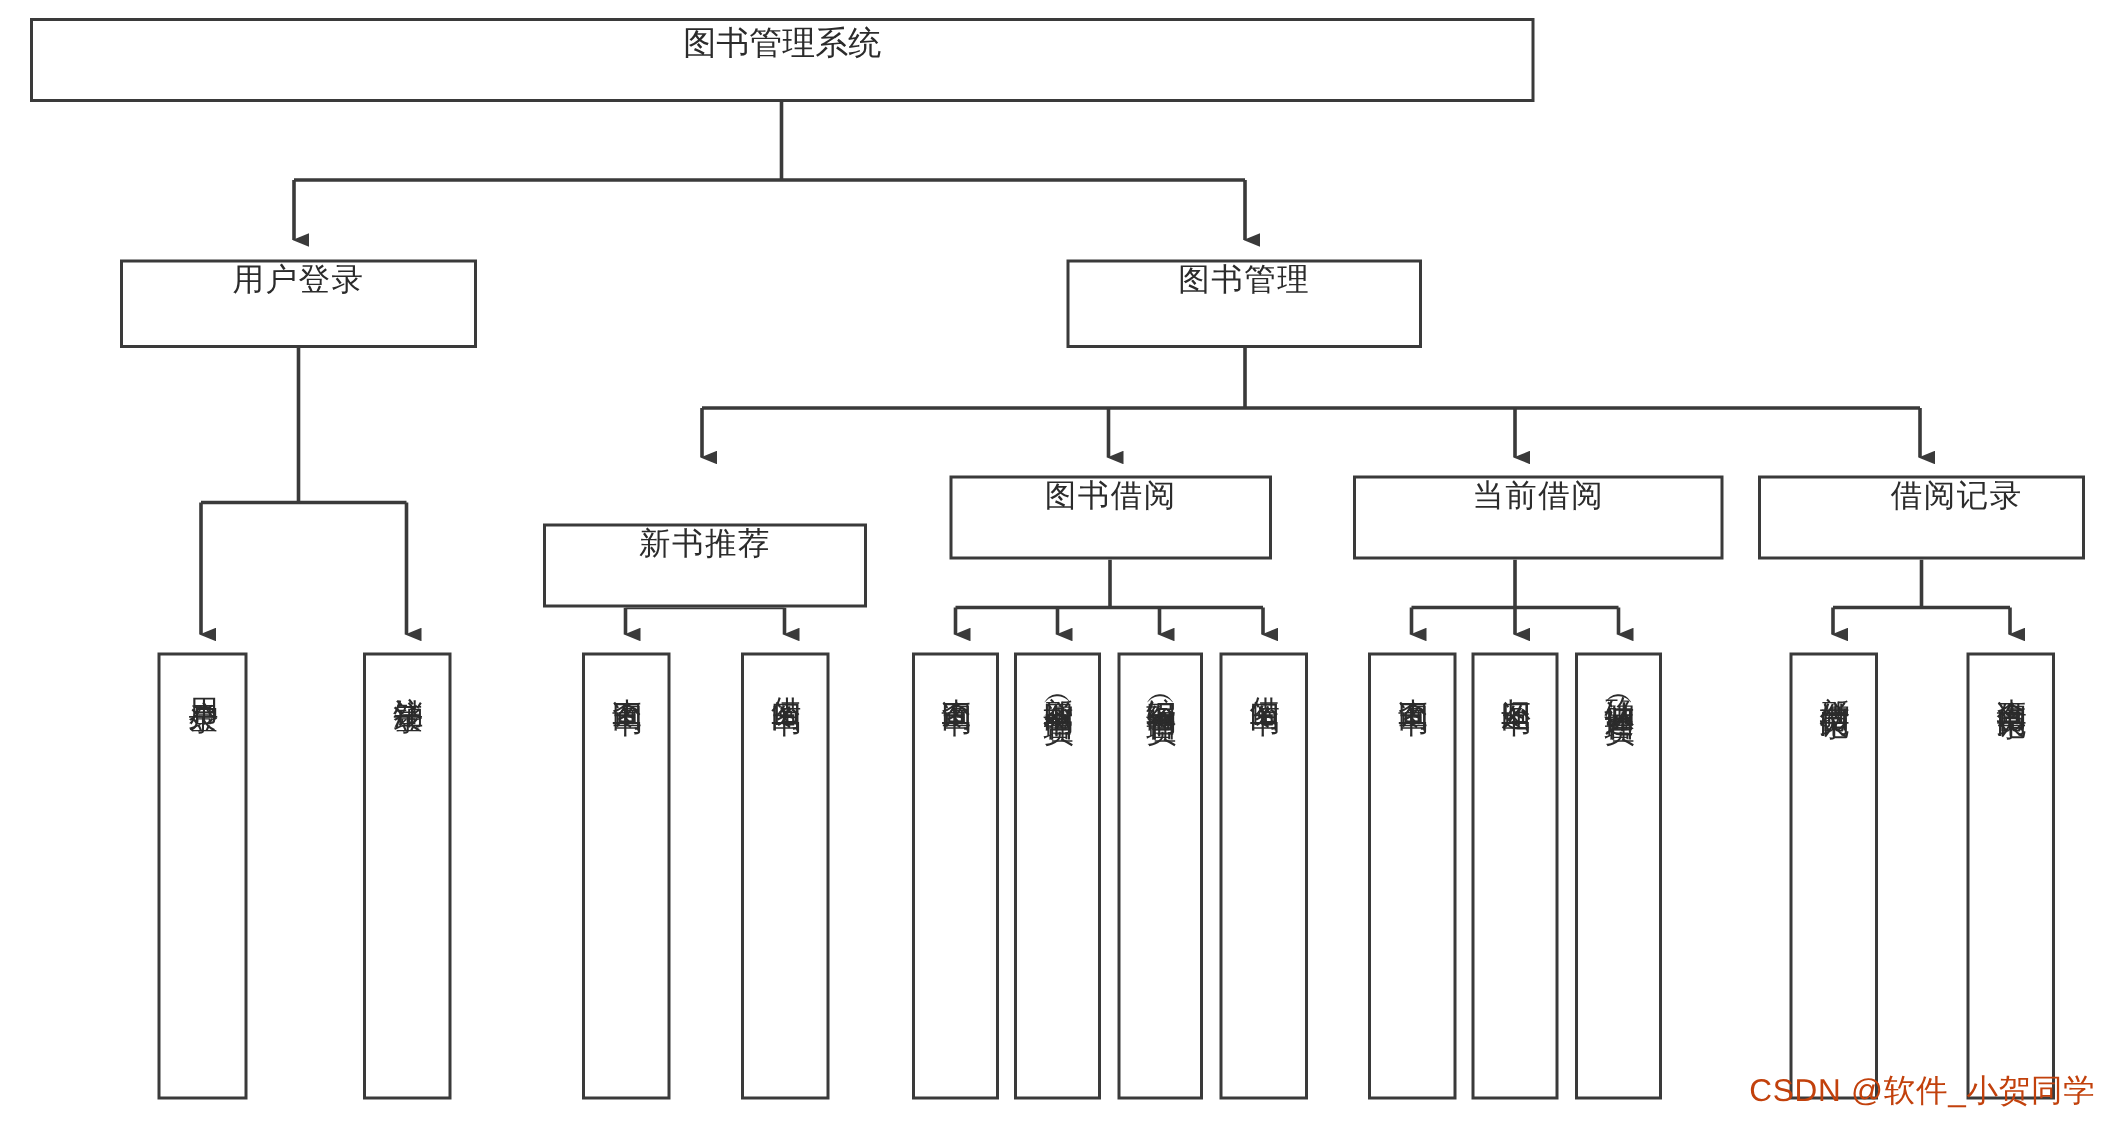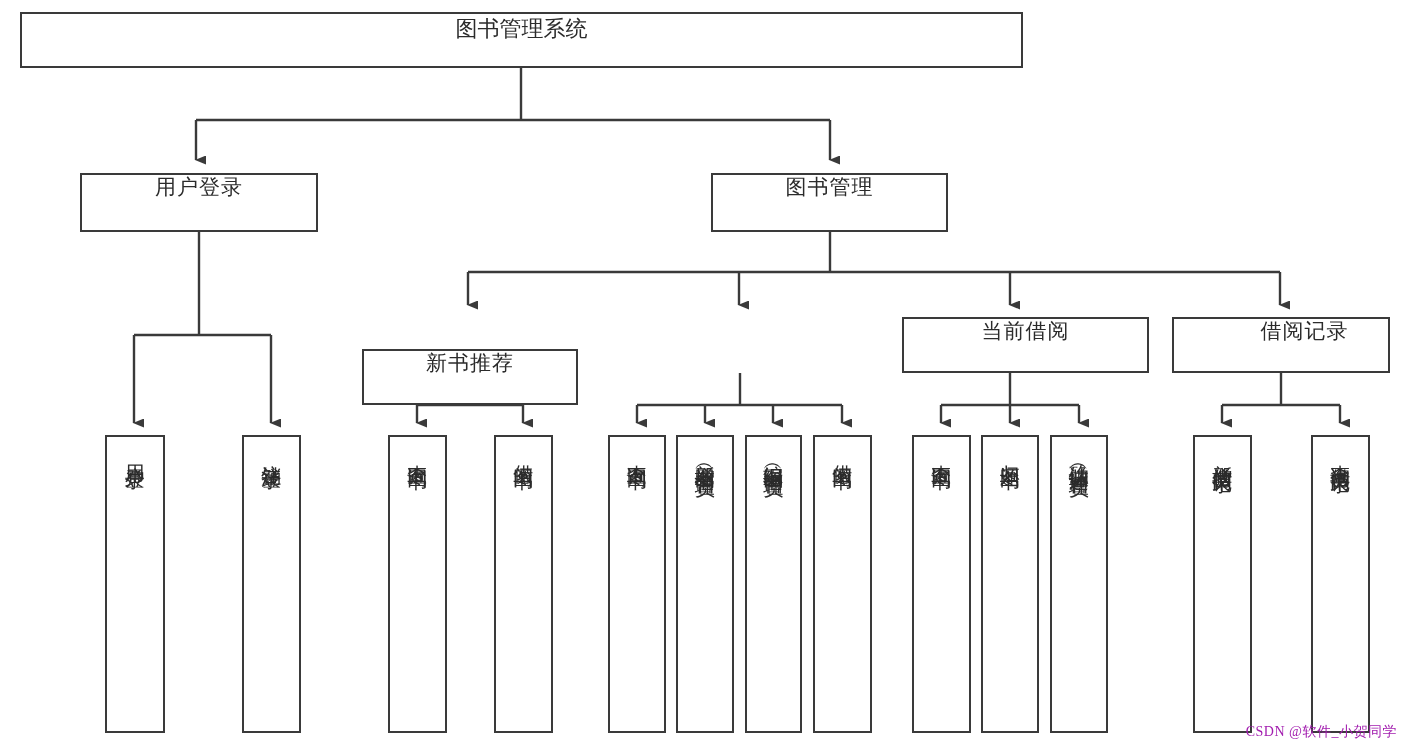--- a/index.html
+++ b/index.html
@@ -55,25 +55,24 @@
     font-size: 20px;
     line-height: 1.42;
     letter-spacing: 2px;
     white-space: nowrap;
     color: #2b2b2b;
   }
   .watermark {
     position: absolute;
     right: 8px;
     bottom: 6px;
-    font-size: 14px;
-    color: #a21caf;
+    font-size: 21px;
+    color: #c2410c;
     letter-spacing: 0.5px;
     white-space: nowrap;
-    font-family: Liberation Serif, serif;
   }
 </style>
 </head>
 <body>
 
 <div id="canvas">
 
   <svg class="connectors" viewBox="0 0 1405 747">
     <defs>
       <marker id="arrowhead" markerWidth="9" markerHeight="11" refX="4.5" refY="10" orient="auto" markerUnits="userSpaceOnUse">
@@ -134,20 +133,23 @@
   <div class="node h" style="left:80px; top:173px; width:238px; height:59px;">
     <span>用户登录</span>
   </div>
   <div class="node h" style="left:711px; top:173px; width:237px; height:59px;">
     <span>图书管理</span>
   </div>
 
   <div class="node h" style="left:362px; top:317px; width:216px; height:56px;margin-top:32px;">
     <span>新书推荐</span>
   </div>
+  <div class="node h" style="left:633px; top:317px; width:215px; height:56px;">
+    <span>图书借阅</span>
+  </div>
   <div class="node h" style="left:902px; top:317px; width:247px; height:56px;">
     <span>当前借阅</span>
   </div>
   <div class="node h" style="left:1172px; top:317px; width:218px; height:56px;padding-left:47px;">
     <span>借阅记录</span>
   </div>
 
   <div class="node leaf" style="left:105px; top:435px; width:60px; height:298px;">
     <span class="vtext">用户登录</span>
   </div>

